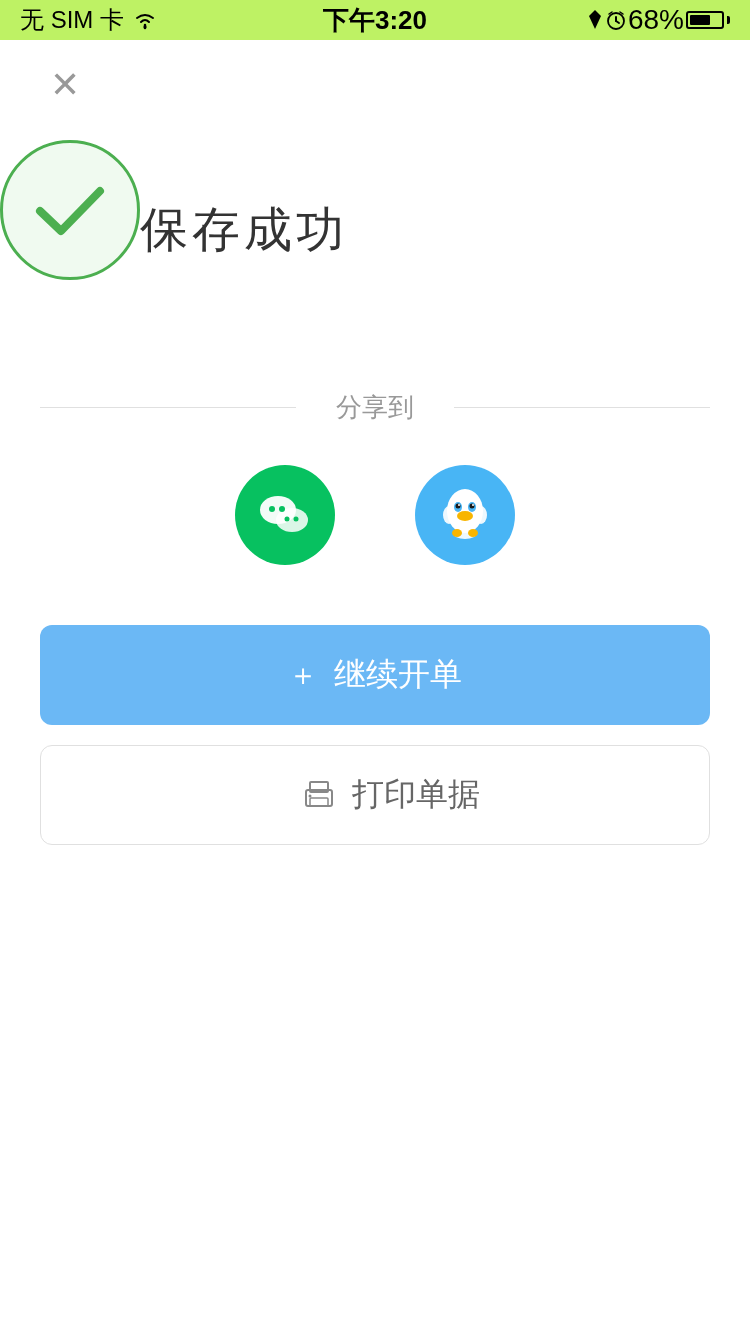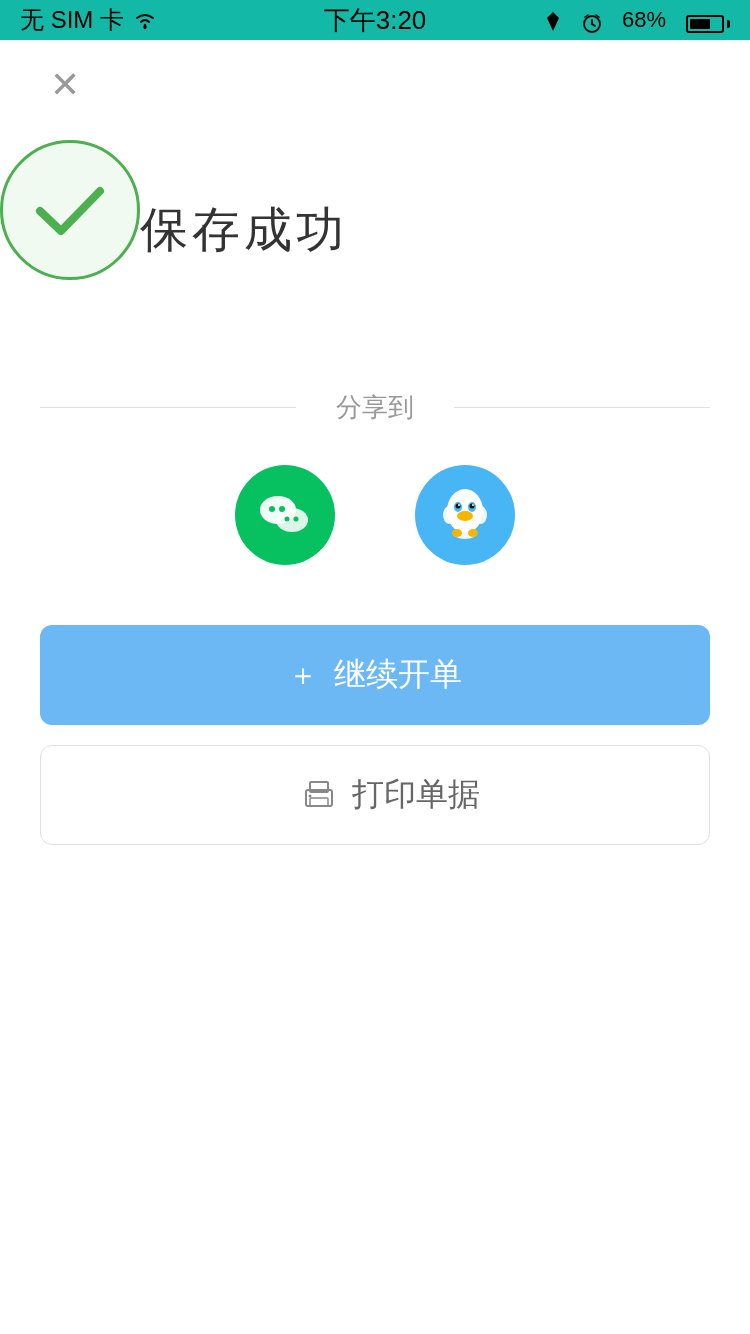--- a/index.html
+++ b/index.html
@@ -19,46 +19,46 @@
     }
 
     
     .status-bar {
       width: 100%;
       height: 40px;
       display: flex;
       align-items: center;
       justify-content: space-between;
       padding: 0 20px;
-      background: #14b8a6;
+      background: #bef264;
     }
 
     .status-left {
       display: flex;
       align-items: center;
       gap: 8px;
       font-size: 24px;
       font-weight: 500;
       color: #000;
     }
 
     .status-center {
       font-size: 26px;
-      font-weight: 400;
+      font-weight: 700;
       color: #000;
       position: absolute;
       left: 50%;
       transform: translateX(-50%);
     }
 
     .status-right {
       display: flex;
-      align-items: flex-end;
-      gap: 20px;
-      font-size: 22px;
+      align-items: center;
+      gap: 2px;
+      font-size: 28px;
       color: #000;
     }
 
     .battery-icon {
       display: inline-flex;
       align-items: center;
       gap: 2px;
     }
 
     .battery-body {

